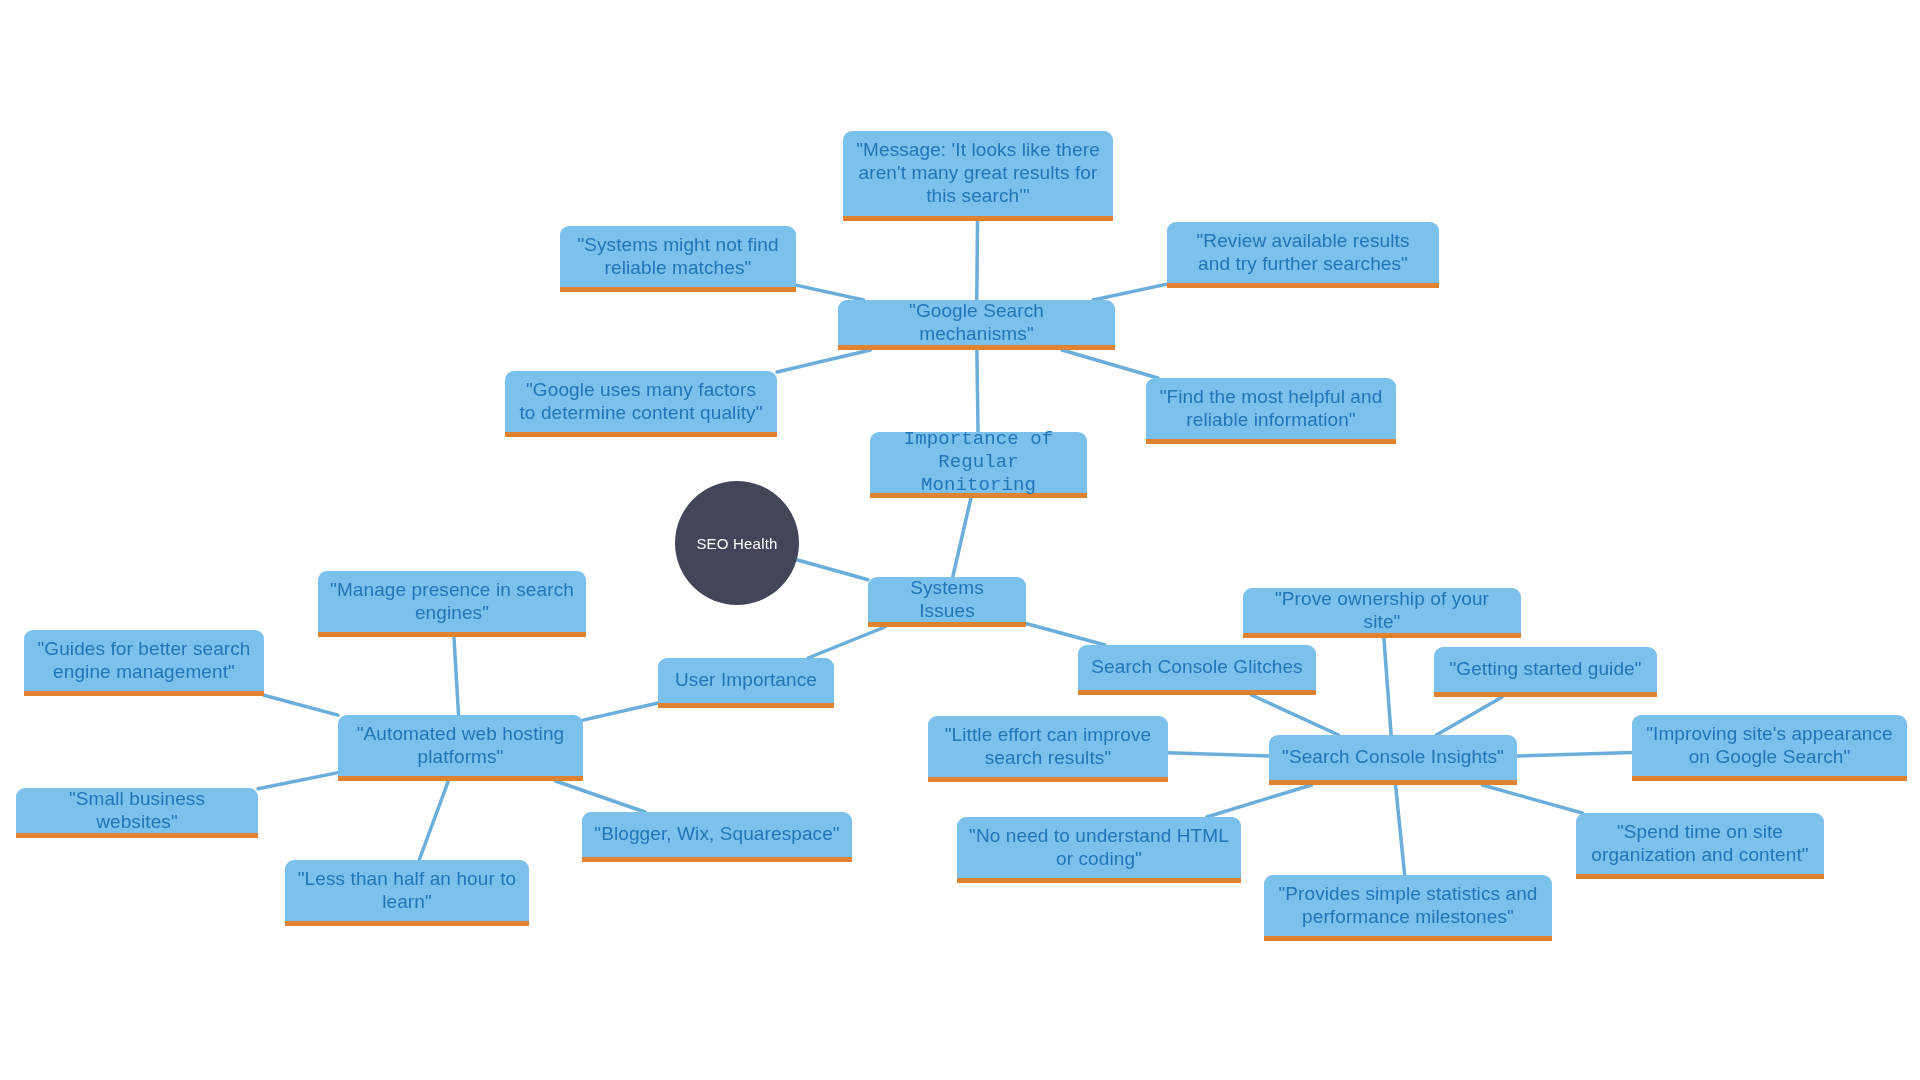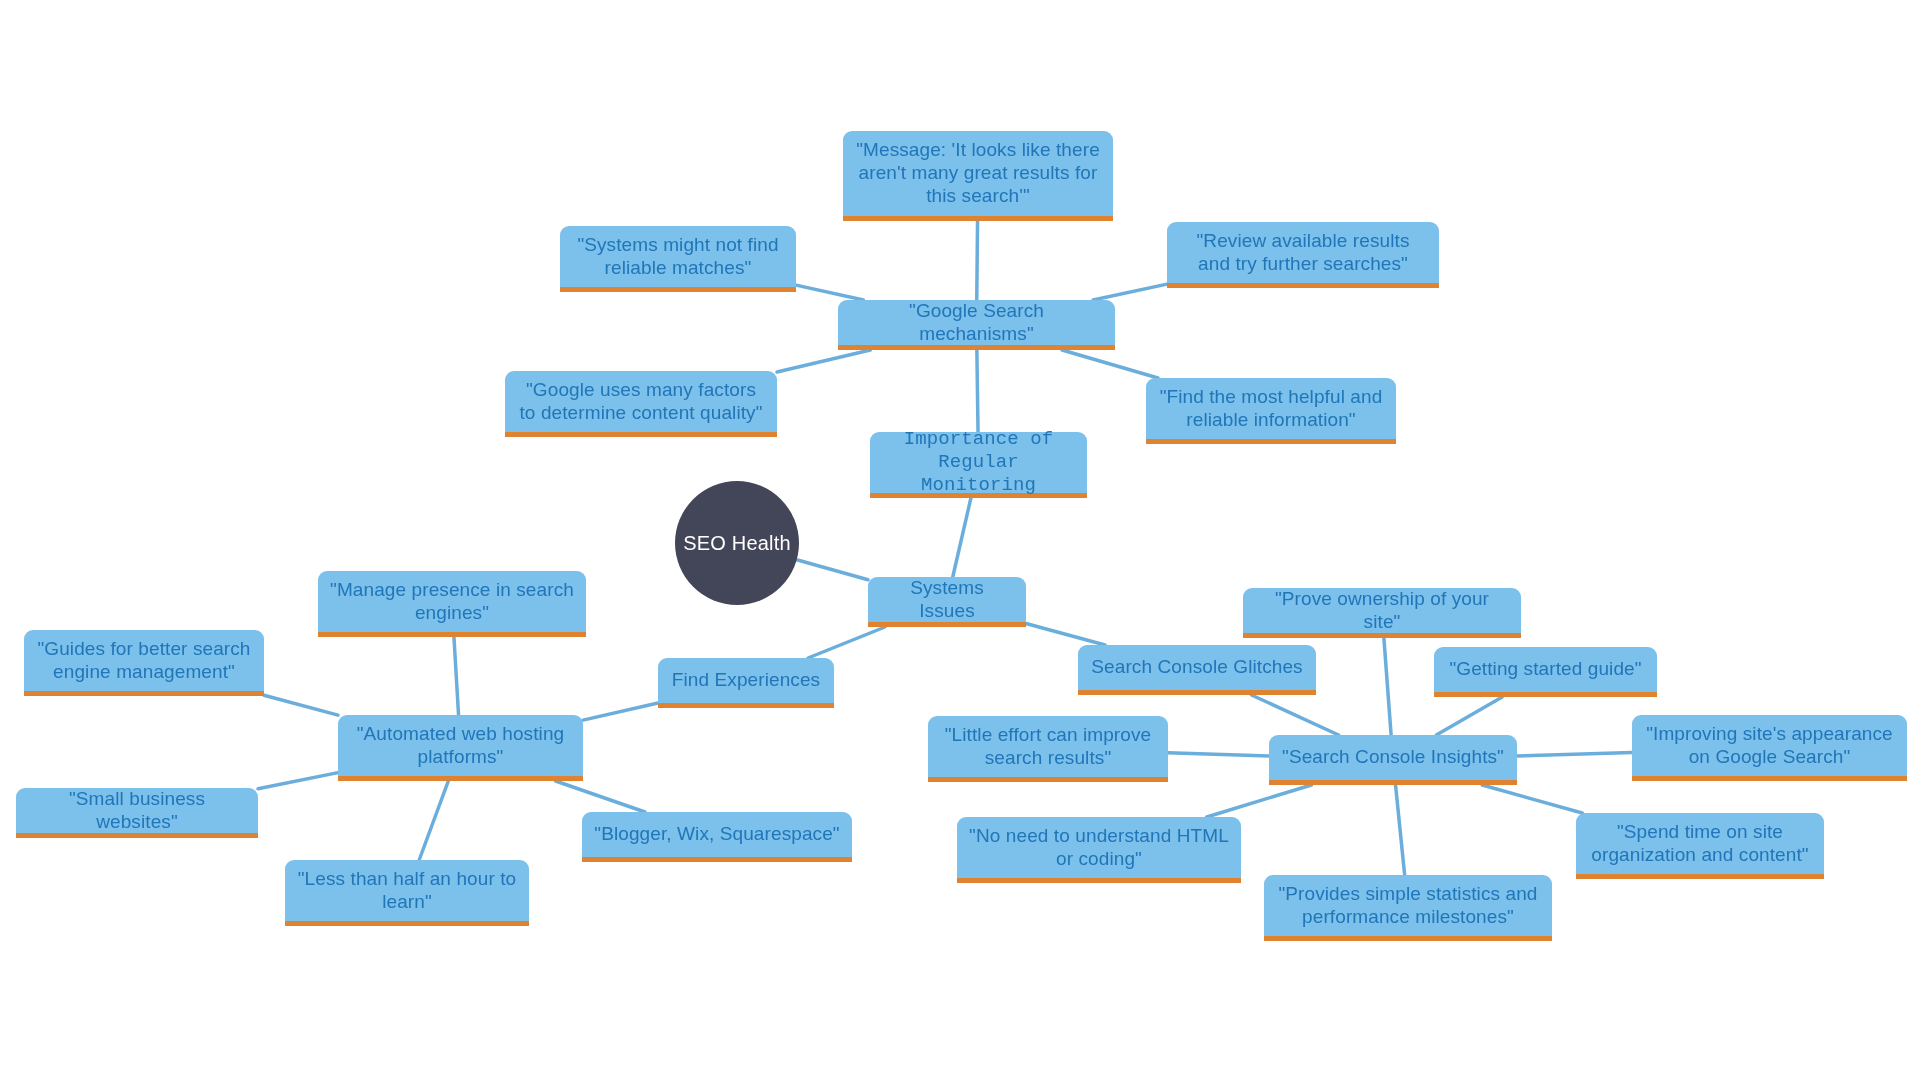--- a/index.html
+++ b/index.html
@@ -41,21 +41,21 @@
   .node span { display: block; width: 100%; }
   #root-node {
     position: absolute;
     background: #434559;
     color: #ffffff;
     border-radius: 50%;
     display: flex;
     align-items: center;
     justify-content: center;
     text-align: center;
-    font-size: 20px;
+    font-size: 15px;
     letter-spacing: 0.2px;
   }
 </style>
 </head>
 <body>
 
 <div id="canvas">
   <svg id="edges" width="1920" height="1080" viewBox="0 0 1920 1080">
       <line x1="796.6889860633497" y1="559.7697627511316" x2="868" y2="579.8047619047619" stroke="#6BAEDB" stroke-width="3.5" stroke-linecap="round"></line>
       <line x1="952.7481751824818" y1="577" x2="970.9124087591241" y2="498" stroke="#6BAEDB" stroke-width="3.5" stroke-linecap="round"></line>
@@ -112,21 +112,21 @@
     <div class="node" style="left: 318px; top: 571px; width: 268px; height: 66px;">
       <span>"Manage presence in search engines"</span>
     </div>
     <div class="node" style="left: 1243px; top: 588px; width: 278px; height: 50px;">
       <span>"Prove ownership of your site"</span>
     </div>
     <div class="node" style="left: 24px; top: 630px; width: 240px; height: 66px;">
       <span>"Guides for better search engine management"</span>
     </div>
     <div class="node" style="left: 658px; top: 658px; width: 176px; height: 50px;">
-      <span>Find Experiences</span>
+      <span>User Importance</span>
     </div>
     <div class="node" style="left: 1078px; top: 645px; width: 238px; height: 50px;">
       <span>Search Console Glitches</span>
     </div>
     <div class="node" style="left: 1434px; top: 647px; width: 223px; height: 50px;">
       <span>"Getting started guide"</span>
     </div>
     <div class="node" style="left: 338px; top: 715px; width: 245px; height: 66px;">
       <span>"Automated web hosting platforms"</span>
     </div>

